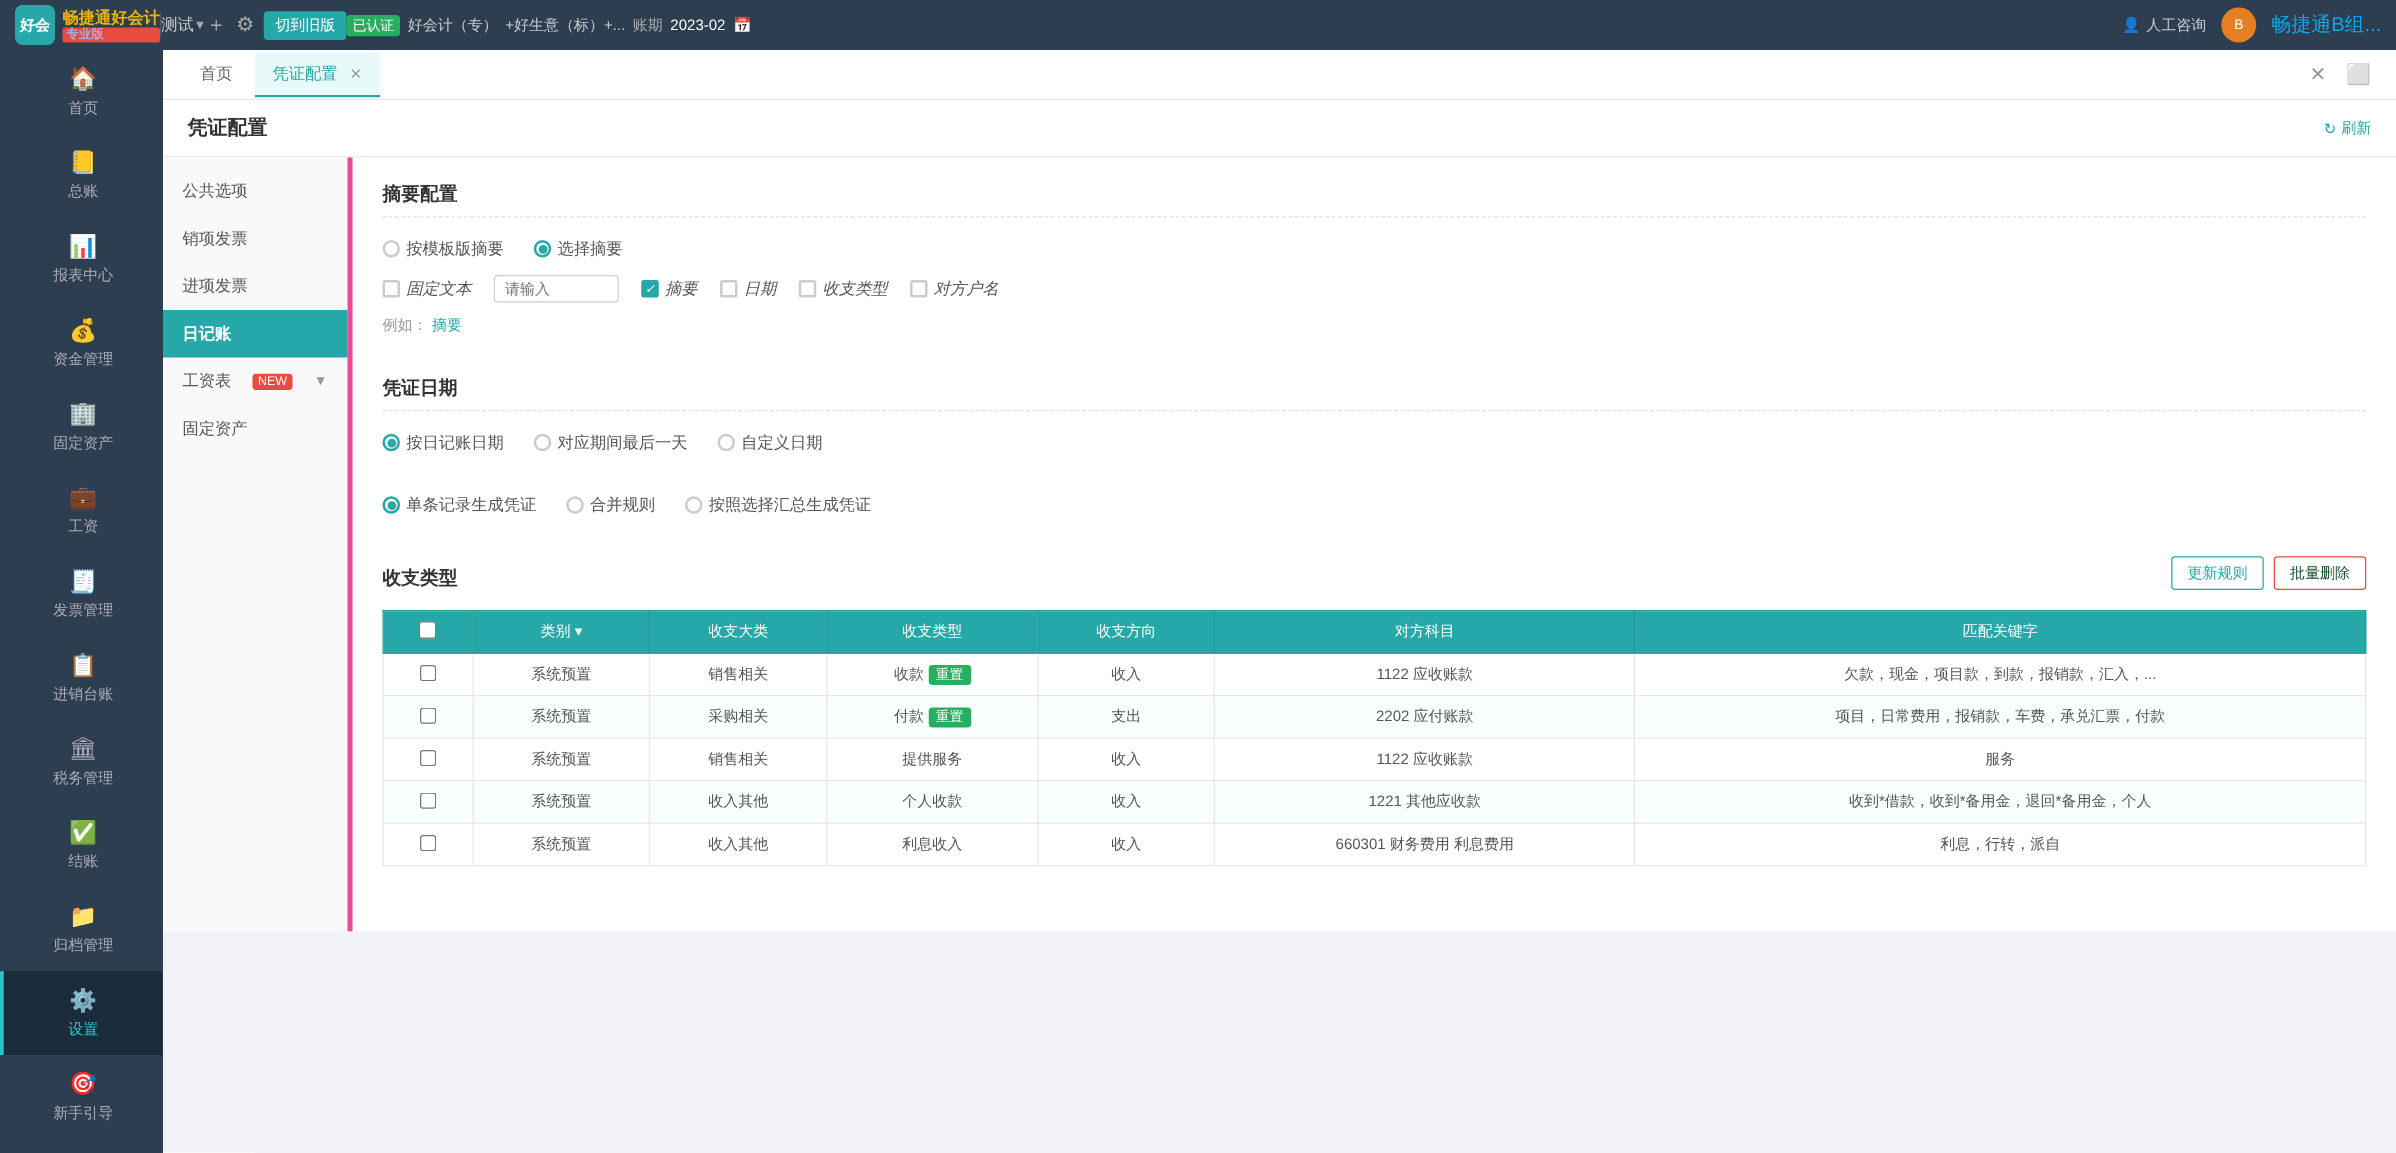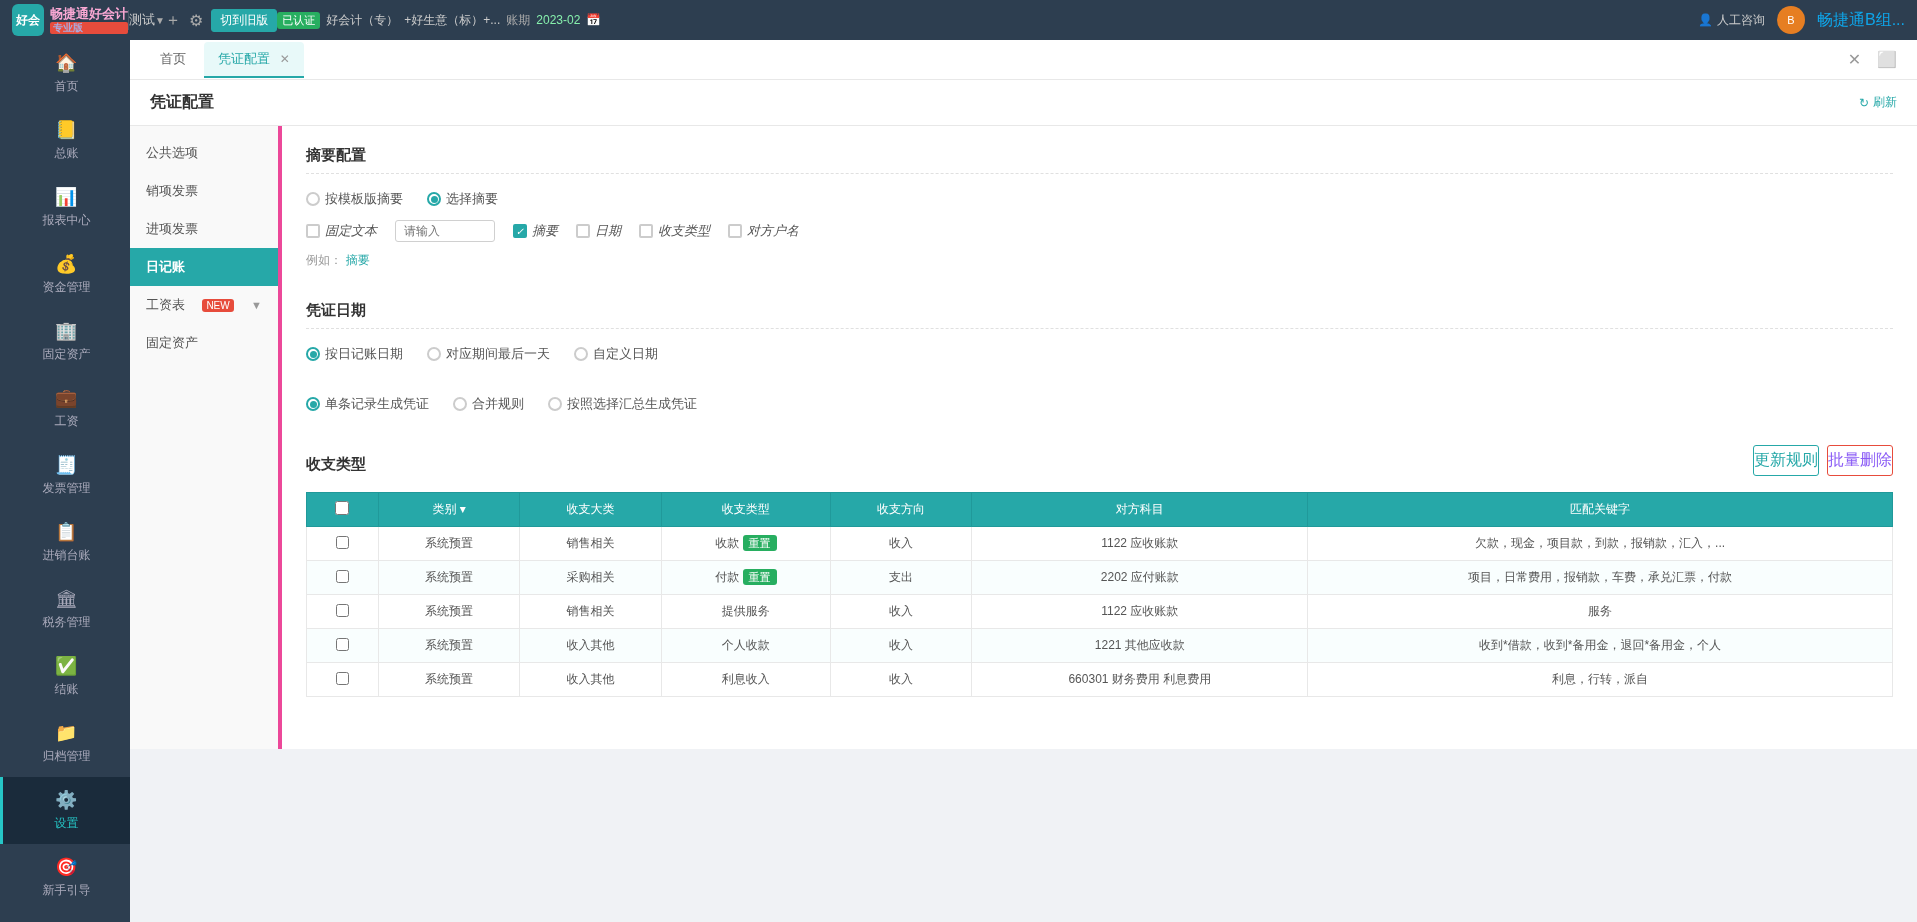--- a/index.html
+++ b/index.html
@@ -3,21 +3,21 @@
   <meta charset="utf-8">
   <style>
     * { box-sizing: border-box; margin: 0; padding: 0; }
     body { font-family: "Microsoft YaHei", "PingFang SC", sans-serif; font-size: 13px; background: #f0f2f5; color: #333; display: flex; flex-direction: column; height: 922px; overflow: hidden; }
 
     
     .top-bar { height: 40px; background: #2d3e50; display: flex; align-items: center; padding: 0 12px; flex-shrink: 0; }
     .top-bar-logo { display: flex; align-items: center; gap: 6px; color: #fff; font-size: 14px; font-weight: bold; }
     .logo-icon { width: 32px; height: 32px; background: #26a8a8; border-radius: 6px; display: flex; align-items: center; justify-content: center; color: #fff; font-size: 12px; }
     .logo-text { line-height: 1.2; }
-    .logo-text .main { font-size: 13px; color: #f9a8d4; }
+    .logo-text .main { font-size: 13px; color: #eab308; }
     .logo-text .sub { font-size: 10px; color: #aad; background: #e74c3c; padding: 0 3px; border-radius: 2px; }
     .top-bar-divider { width: 1px; height: 20px; background: #4a5a6a; }
     .top-bar-company { color: #ccc; font-size: 13px; }
     .top-bar-arrow { color: #aaa; font-size: 10px; }
     .top-bar-actions { display: flex; align-items: center; gap: 8px; }
     .top-bar-btn { background: none; border: 1px solid #4a5a6a; color: #ccc; padding: 2px 8px; border-radius: 3px; cursor: pointer; font-size: 12px; }
     .top-bar-btn.primary { background: #26a8a8; border-color: #26a8a8; color: #fff; }
     .top-bar-status { display: flex; align-items: center; gap: 6px; color: #ccc; font-size: 12px; }
     .status-tag { background: #27ae60; color: #fff; padding: 1px 5px; border-radius: 3px; font-size: 11px; }
     .top-bar-right { margin-left: auto; display: flex; align-items: center; gap: 12px; }
@@ -80,23 +80,23 @@
     .checkbox-box { width: 14px; height: 14px; border: 2px solid #ccc; border-radius: 2px; display: inline-flex; align-items: center; justify-content: center; }
     .checkbox-box.checked { background: #26a8a8; border-color: #26a8a8; color: #fff; font-size: 10px; }
     .text-input { border: 1px solid #d0d0d0; border-radius: 3px; padding: 3px 8px; font-size: 12px; width: 100px; color: #999; }
 
     .example-text { color: #26a8a8; font-size: 12px; margin-top: 4px; }
     .example-label { color: #999; font-size: 12px; }
 
     
     .table-section { margin-top: 8px; }
     .table-actions { display: flex; justify-content: flex-end; gap: 8px; margin-bottom: 8px; }
-    .action-btn { padding: 4px 0; border-radius: 3px; cursor: pointer; font-size: 16px; border: 1px solid; }
+    .action-btn { padding: 4px 12px; border-radius: 3px; cursor: pointer; font-size: 12px; border: 1px solid; }
     .action-btn.outline { border-color: #26a8a8; color: #26a8a8; background: #fff; }
-    .action-btn.danger { border-color: #e74c3c; color: #8b5cf6; background: #fff; }
+    .action-btn.danger { border-color: #e74c3c; color: #14532d; background: #fff; }
 
     .data-table { width: 100%; border-collapse: collapse; font-size: 12px; }
     .data-table thead { background: #26a8a8; color: #fff; }
     .data-table thead th { padding: 8px 10px; text-align: center; font-weight: normal; border: 1px solid #20999a; }
     .data-table tbody tr { background: #fff; }
     .data-table tbody tr:nth-child(even) { background: #f9fefe; }
     .data-table tbody td { padding: 8px 10px; text-align: center; border: 1px solid #e8e8e8; color: #555; }
     .table-header-checkbox { width: 14px; height: 14px; }
     .reset-tag { background: #27ae60; color: #fff; padding: 2px 6px; border-radius: 3px; font-size: 11px; cursor: pointer; }
     .td-left { text-align: left; }
@@ -118,21 +118,21 @@
   <div class="top-bar-actions">
     <span style="color:#aaa;font-size:16px;cursor:pointer;">＋</span>
     <span style="color:#aaa;font-size:16px;cursor:pointer;">⚙</span>
     <button class="top-bar-btn primary">切到旧版</button>
   </div>
   <div class="top-bar-status">
     <span class="status-tag">已认证</span>
     <span style="color:#ccc;font-size:12px;">好会计（专）</span>
     <span style="color:#ccc;font-size:12px;">+好生意（标）+...</span>
     <span style="color:#aaa;font-size:12px;">账期</span>
-    <span style="color:#86efac;font-size:12px;">2023-02</span>
+    <span style="color:#ffffff;font-size:12px;">2023-02</span>
     <span style="color:#aaa;cursor:pointer;">📅</span>
   </div>
   <div class="top-bar-right">
     <div class="service-btn">
       <span>👤</span>
       <span>人工咨询</span>
     </div>
     <div class="user-avatar">B</div>
     <div class="user-name">畅捷通B组...</div>
   </div>

